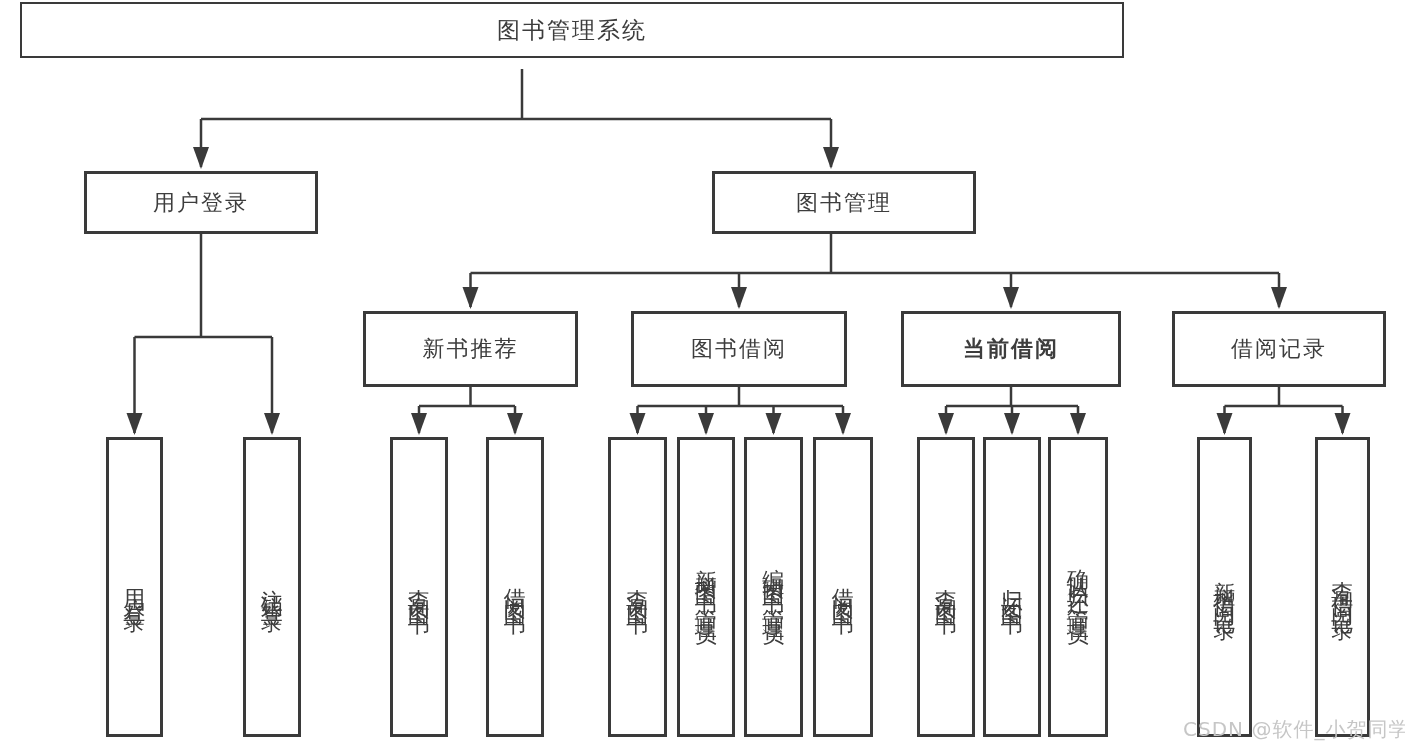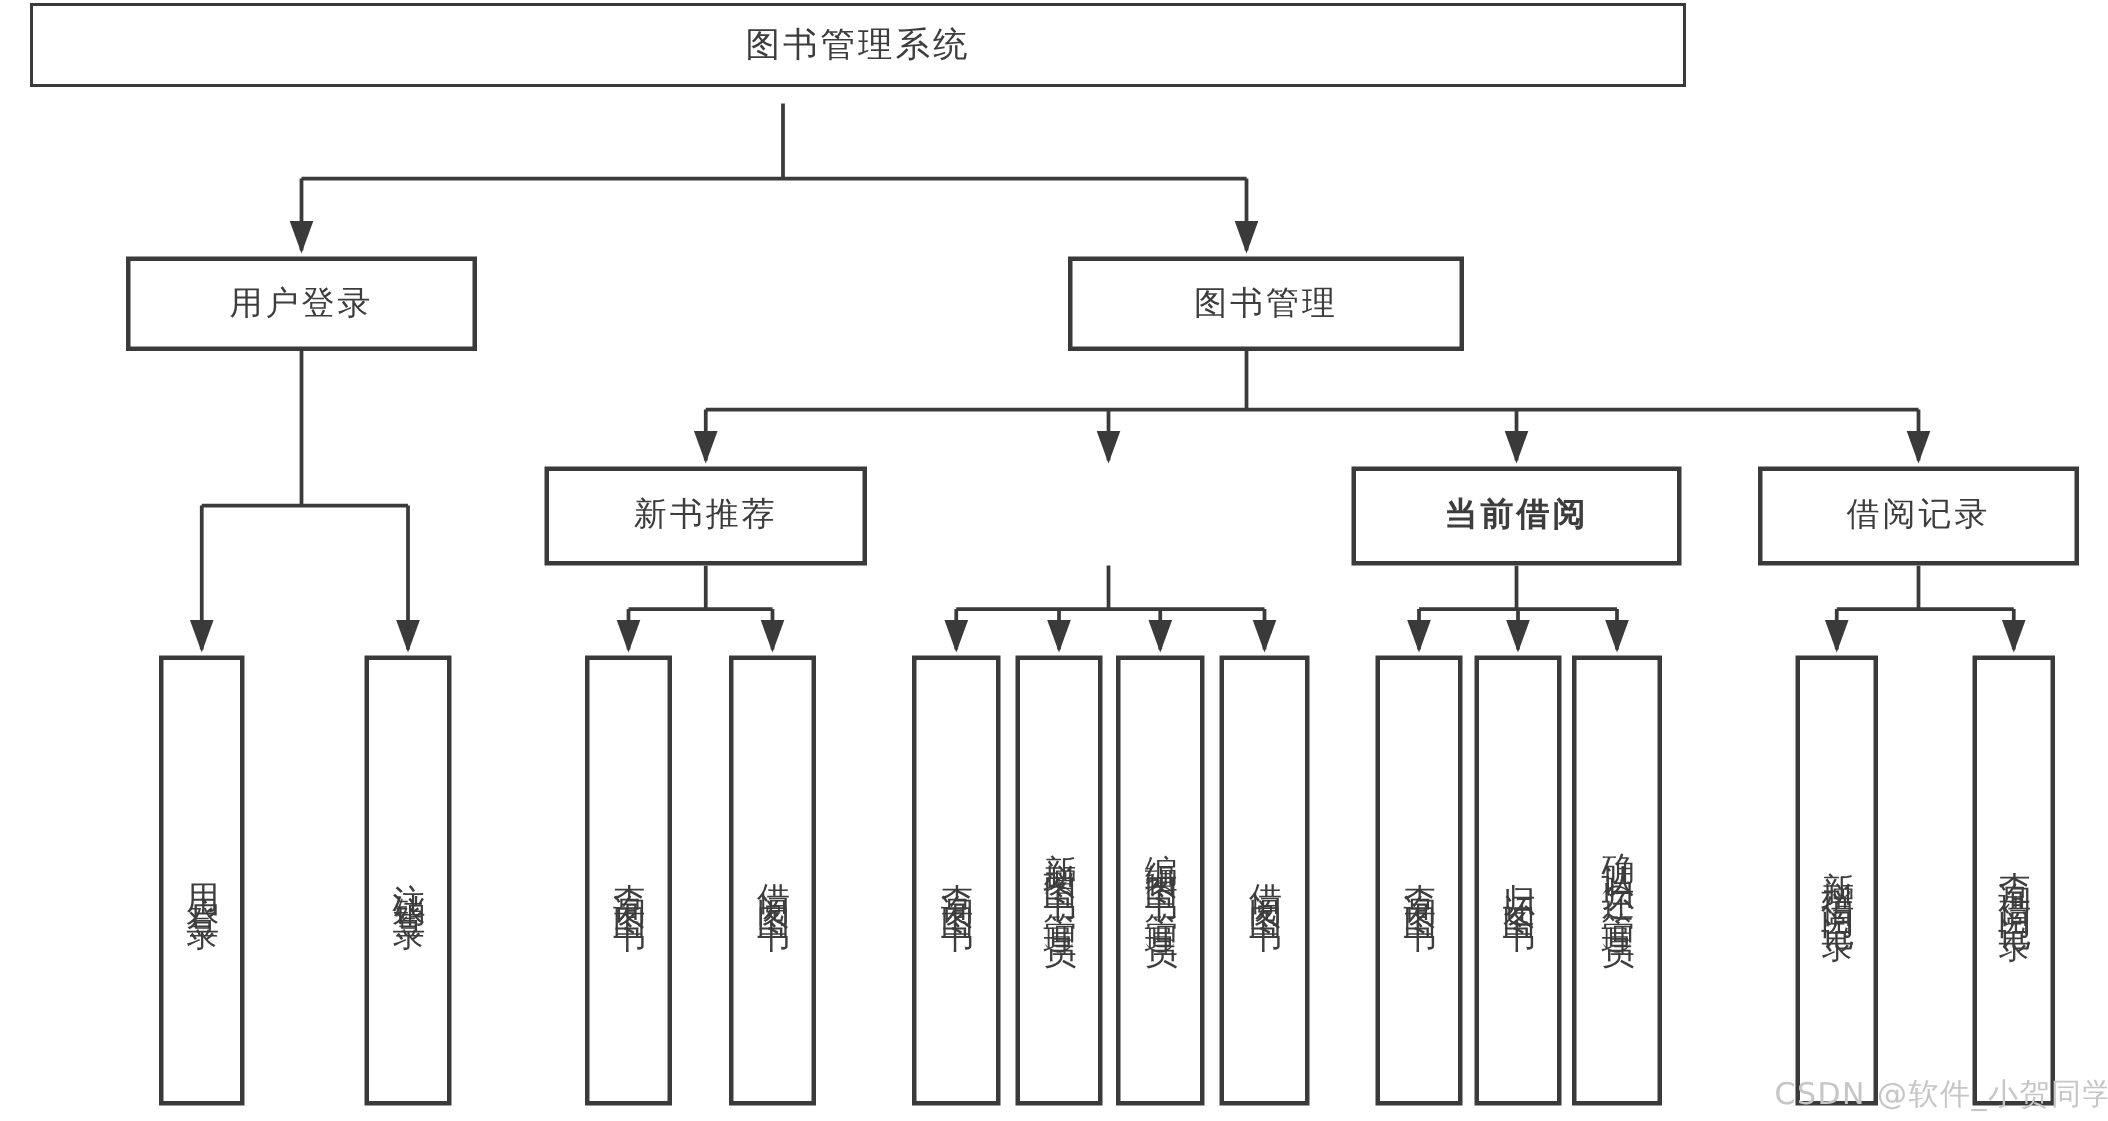--- a/index.html
+++ b/index.html
@@ -24,21 +24,21 @@
   .hlabel{
     font-size:22px;
     letter-spacing:2px;
     color:#3d3d3d;
     white-space:nowrap;
     line-height:1;
   }
   .root{left:20px;top:2px;width:1104px;height:56px;border-width:2.5px;text-align:center;}
   .root .hlabel{font-size:23px;}
   .lv2{top:171px;height:63px;}
-  .lv3{top:311px;height:66px;}
+  .lv3{top:311px;height:76px;}
   .leaf{top:437px;height:300px;}
   .vtext{
     writing-mode:vertical-rl;
     text-orientation:mixed;
     font-size:22px;
     letter-spacing:8px;
     line-height:1.15;
     color:#3d3d3d;
   }
   .watermark{
@@ -113,20 +113,23 @@
   <div class="box lv2" style="left:84px;width:234px;">
     <span class="hlabel">用户登录</span>
   </div>
   <div class="box lv2" style="left:712px;width:264px;">
     <span class="hlabel">图书管理</span>
   </div>
 
   <div class="box lv3" style="left:363px;width:215px;">
     <span class="hlabel">新书推荐</span>
   </div>
+  <div class="box lv3" style="left:631px;width:216px;">
+    <span class="hlabel">图书借阅</span>
+  </div>
   <div class="box lv3" style="left:901px;width:220px;font-weight:bold;">
     <span class="hlabel">当前借阅</span>
   </div>
   <div class="box lv3" style="left:1172px;width:214px;">
     <span class="hlabel">借阅记录</span>
   </div>
 
   <div class="box leaf" style="left:106px;width:57px;">
     <span class="vtext">用户登录</span>
   </div>

